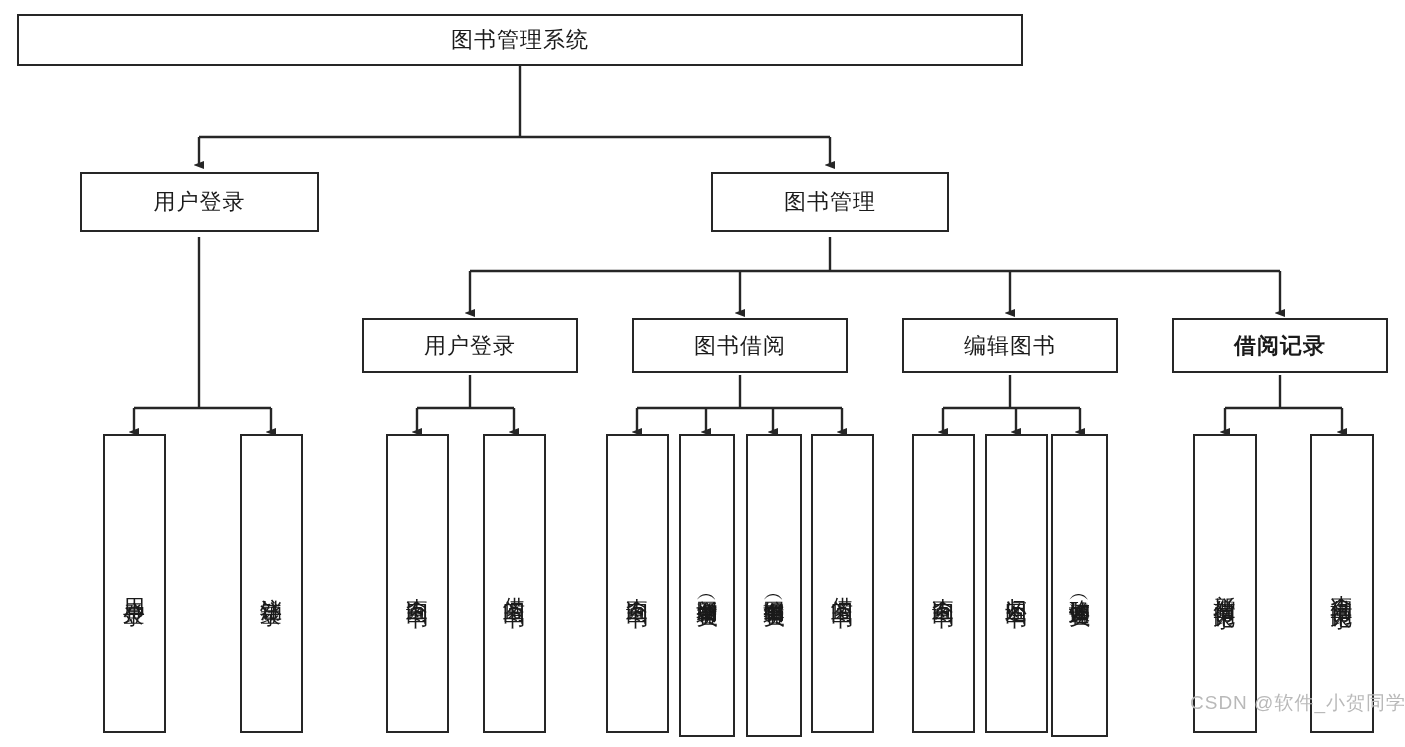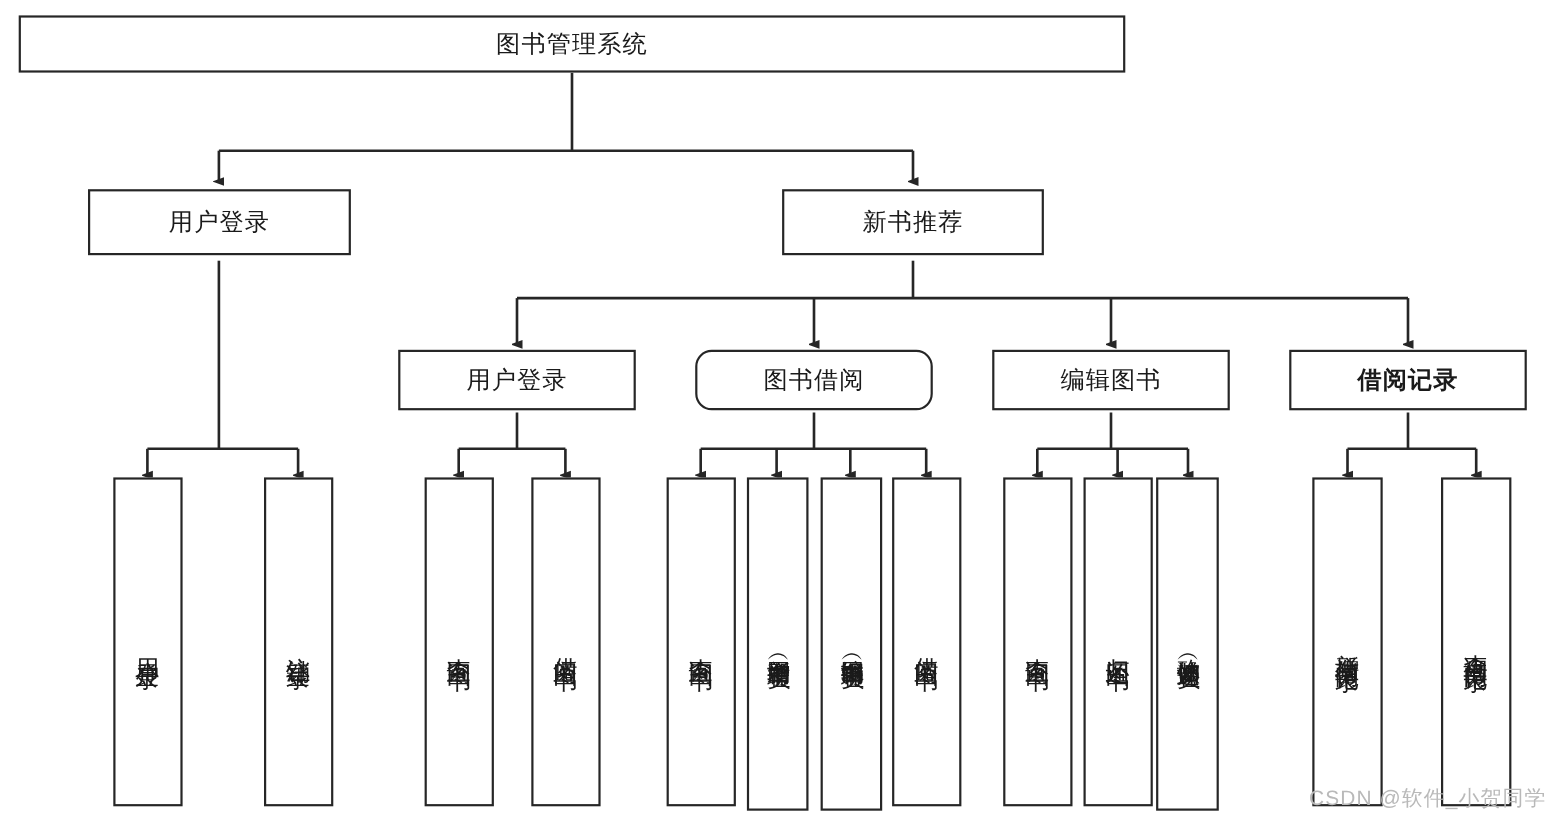--- a/index.html
+++ b/index.html
@@ -117,27 +117,27 @@
   </svg>
 
   <div class="node horiz" style="left:17px; top:14px; width:1006px; height:52px;">
     <span>图书管理系统</span>
   </div>
 
   <div class="node horiz" style="left:80px; top:172px; width:239px; height:60px;">
     <span>用户登录</span>
   </div>
   <div class="node horiz" style="left:711px; top:172px; width:238px; height:60px;">
-    <span>新书推荐</span>
+    <span>图书管理</span>
   </div>
 
   <div class="node horiz" style="left:362px; top:318px; width:216px; height:55px;">
     <span>用户登录</span>
   </div>
-  <div class="node horiz" style="left:632px; top:318px; width:216px; height:55px;border-radius:15px;">
+  <div class="node horiz" style="left:632px; top:318px; width:216px; height:55px;">
     <span>图书借阅</span>
   </div>
   <div class="node horiz" style="left:902px; top:318px; width:216px; height:55px;">
     <span>编辑图书</span>
   </div>
   <div class="node horiz" style="left:1172px; top:318px; width:216px; height:55px;font-weight:bold;">
     <span>借阅记录</span>
   </div>
 
   <div class="node vert" style="left:103px; top:434px; width:63px; height:299px;">
@@ -177,15 +177,15 @@
     <span class="vtext">确认归还（管理员）</span>
   </div>
 
   <div class="node vert" style="left:1193px; top:434px; width:64px; height:299px;">
     <span class="vtext">新增借阅记录</span>
   </div>
   <div class="node vert" style="left:1310px; top:434px; width:64px; height:299px;">
     <span class="vtext">查询借阅记录</span>
   </div>
 
-  <div class="watermark" style="left:1190px; top:713px;">CSDN @软件_小贺同学</div>
+  <div class="watermark" style="left:1190px; top:690px;">CSDN @软件_小贺同学</div>
 
 </div>
 
 </body></html>

